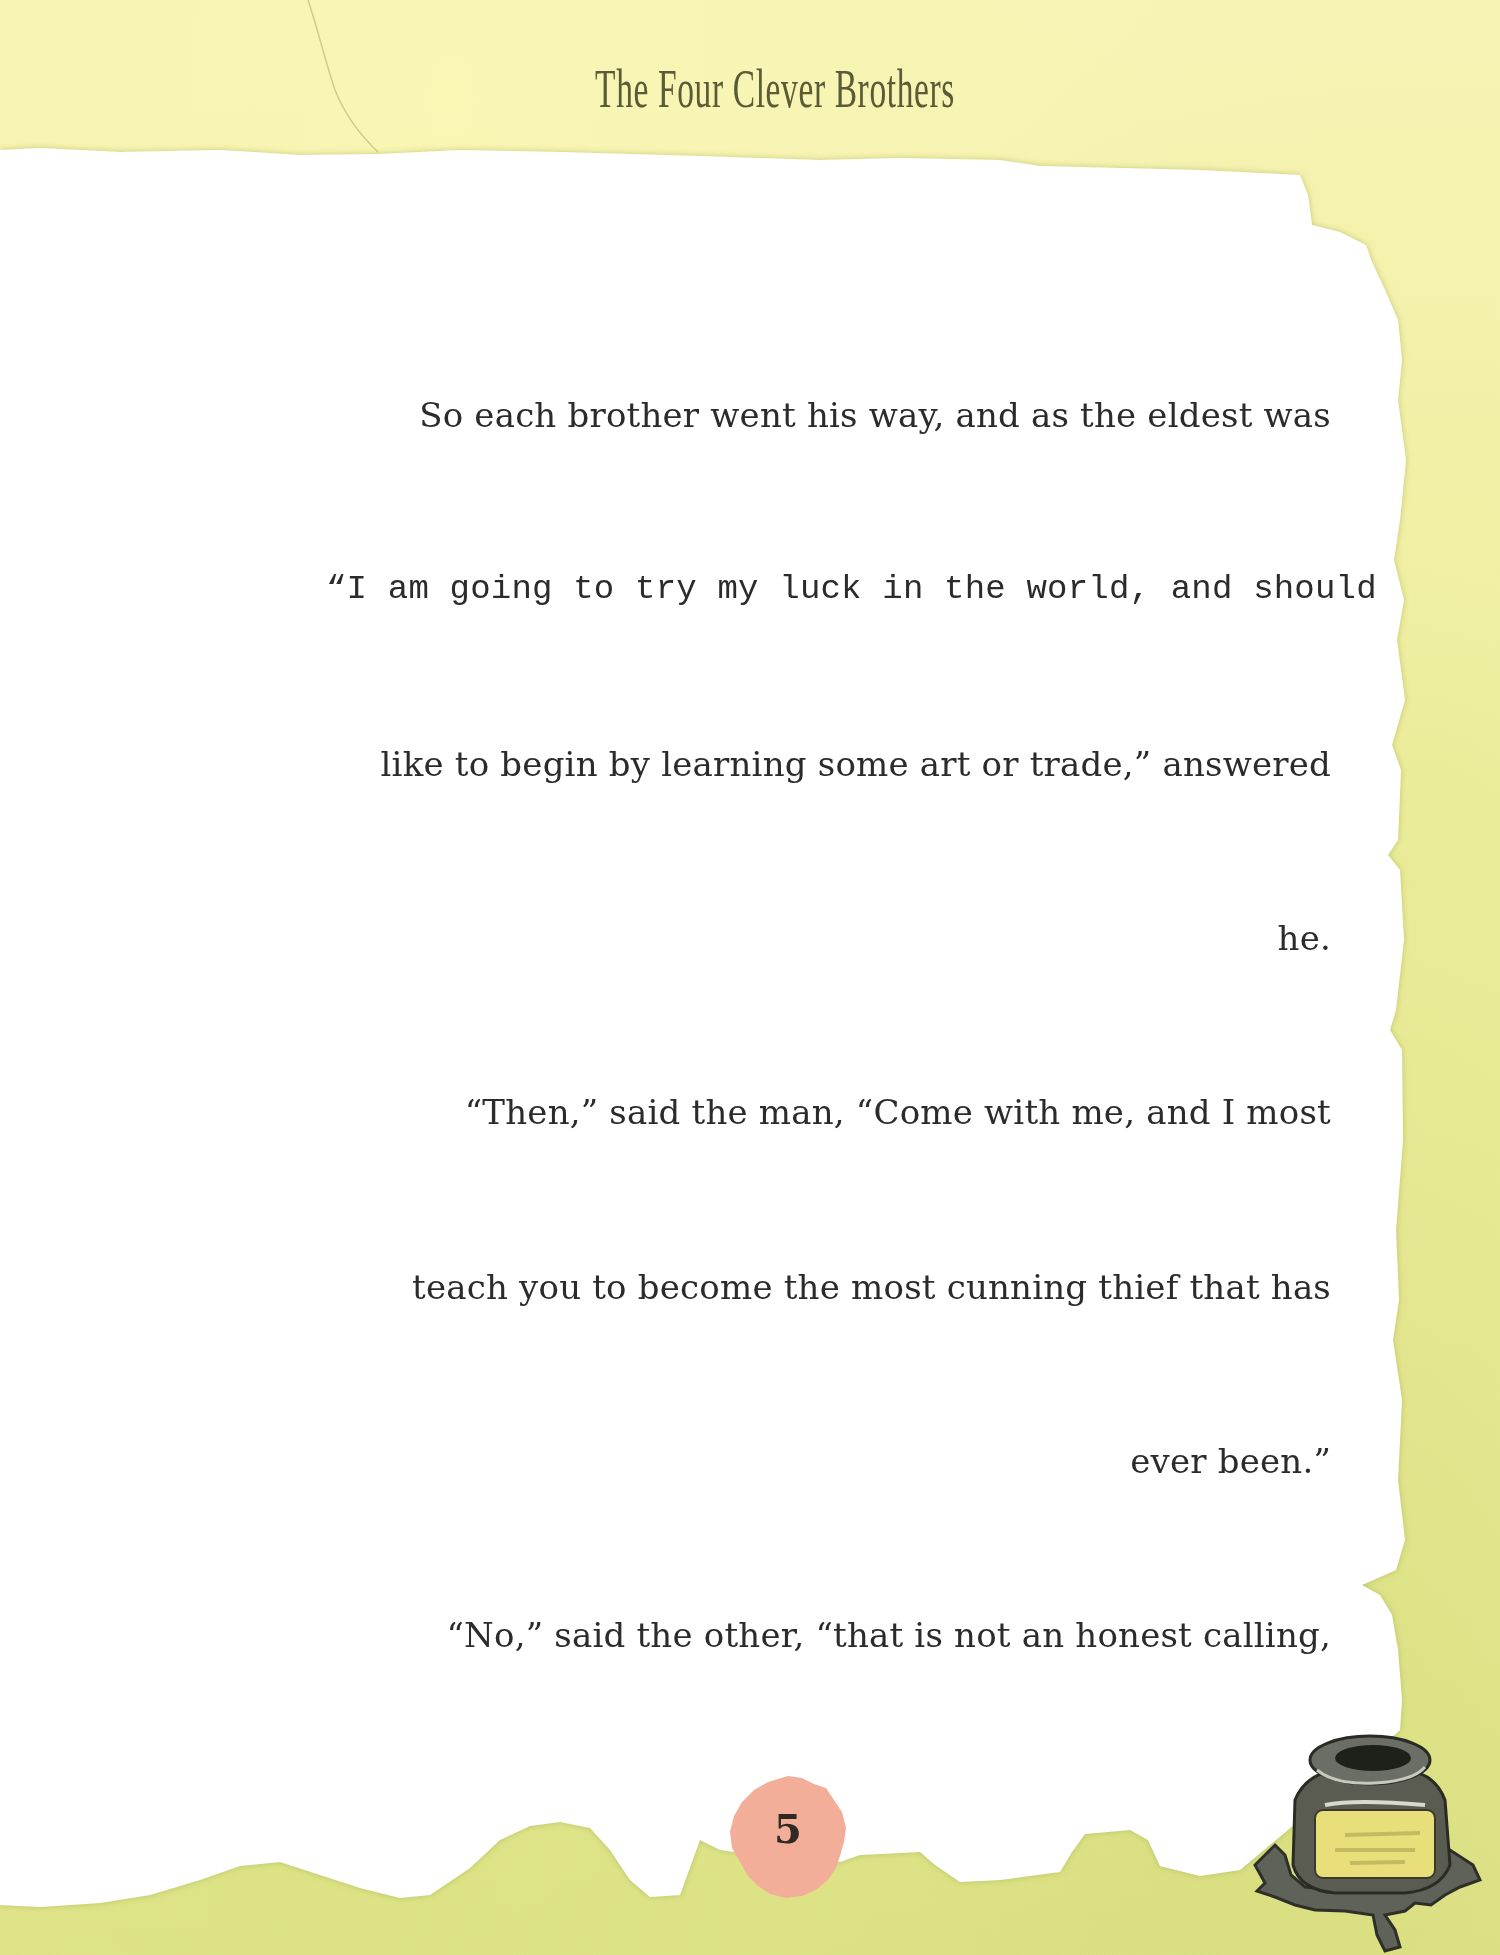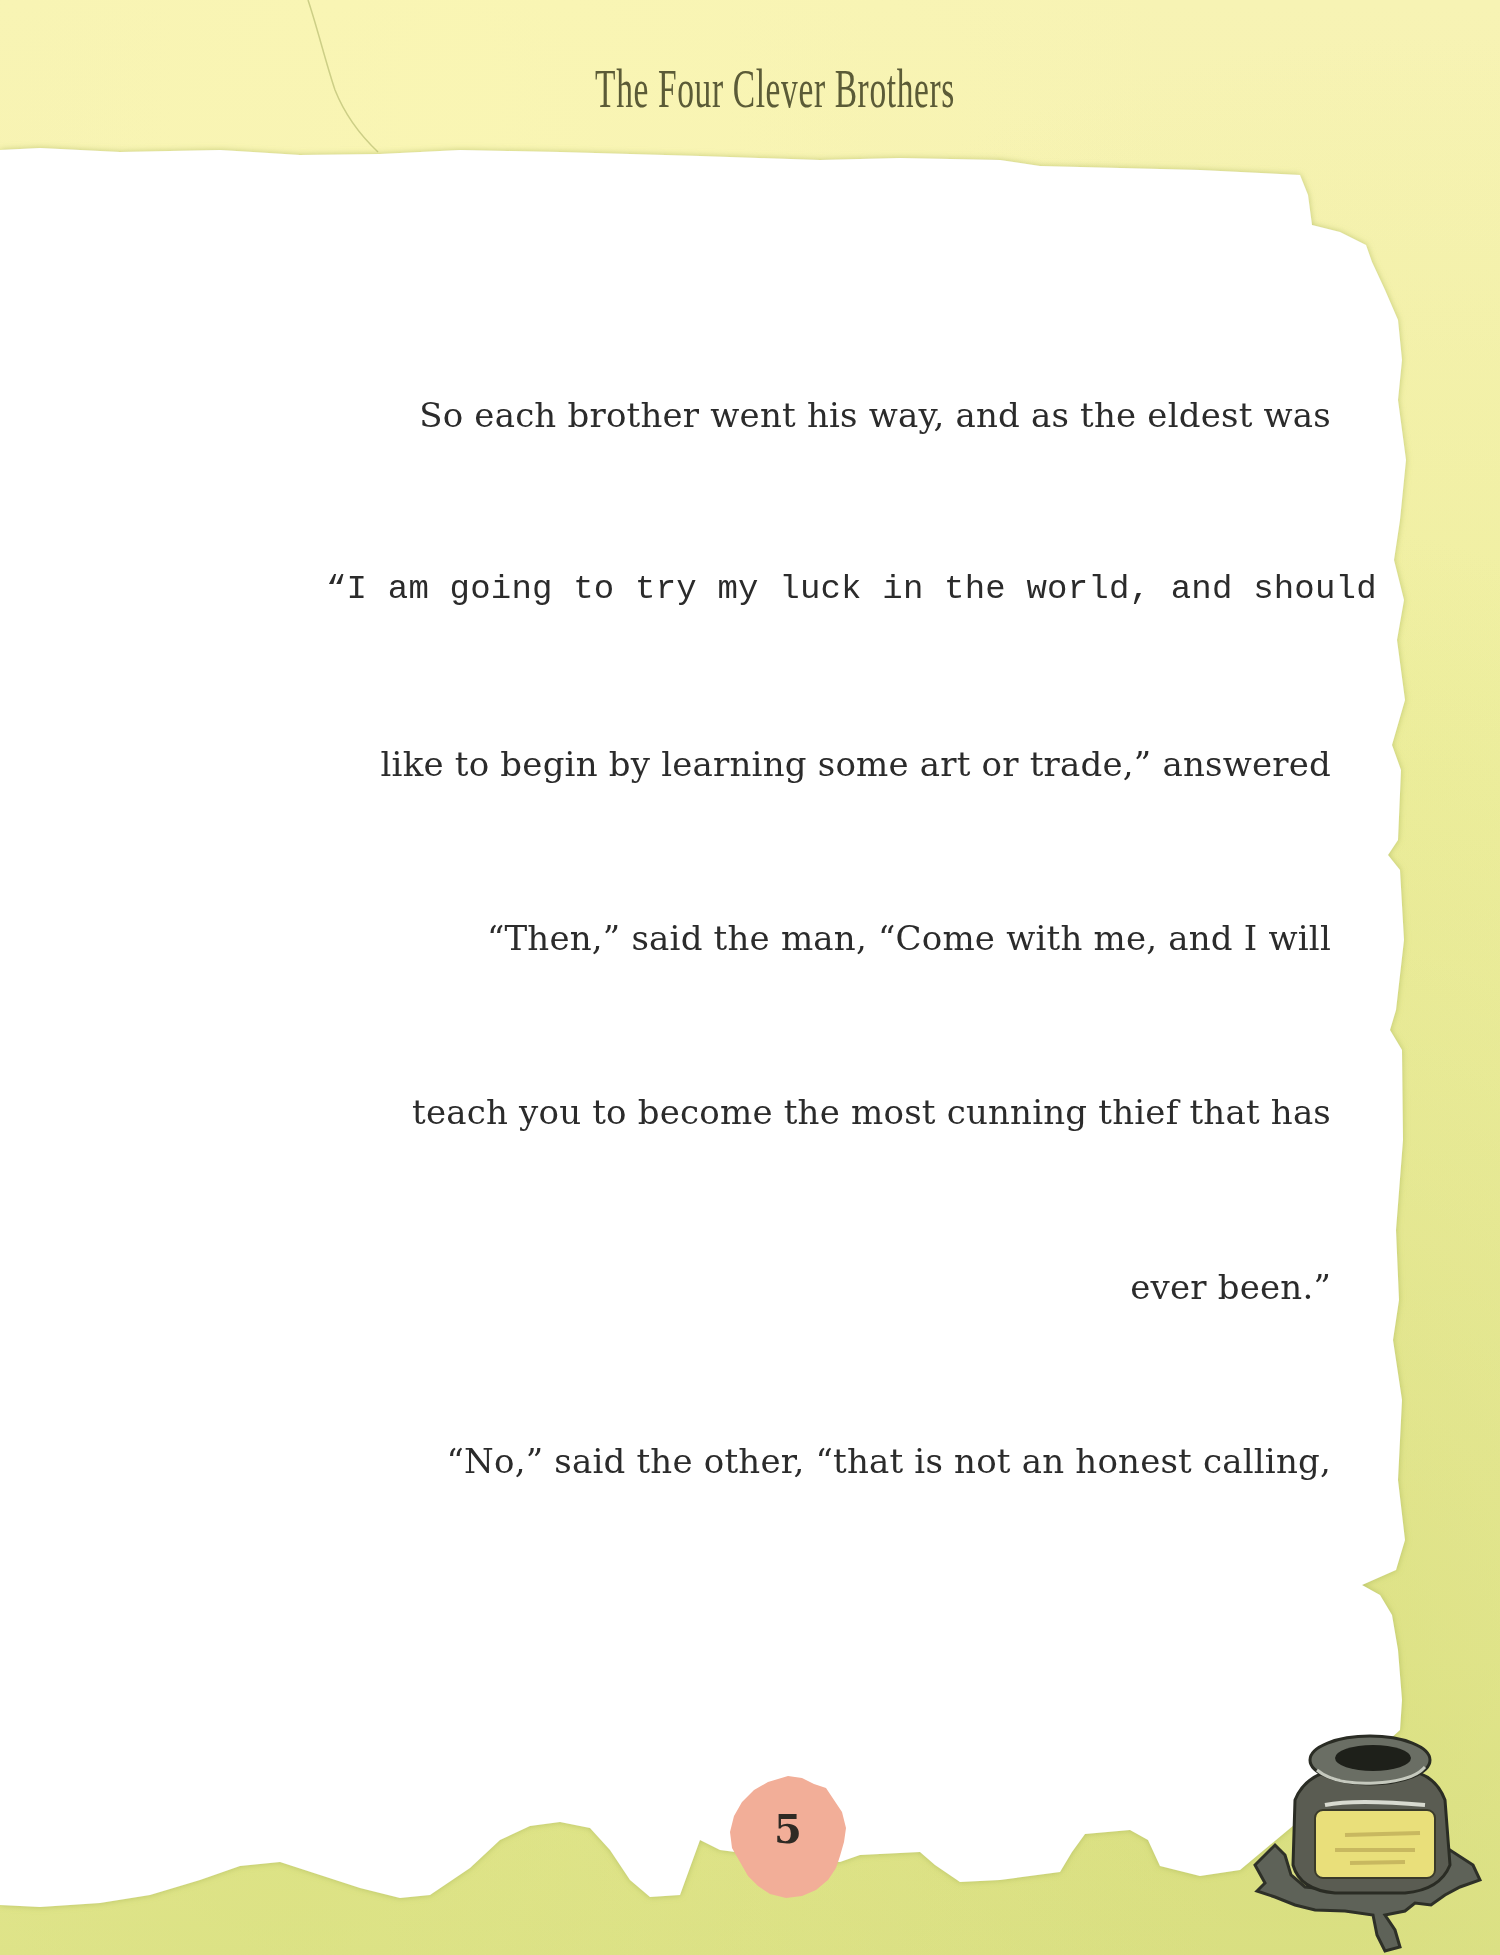--- a/index.html
+++ b/index.html
@@ -78,21 +78,22 @@
     L430 1895 L400 1898 L360 1888 L320 1875 L280 1862 L240 1866 L200 1880 L150 1895
     L100 1903 L40 1907 L0 1905 Z"></path>
 </svg>
 
 <div class="title">The Four Clever Brothers</div>
 
 <div class="body-text">
   <span class="line indent">So each brother went his way, and as the eldest was</span>
   <span class="line indent2">“I am going to try my luck in the world, and should</span>
   <span class="line">like to begin by learning some art or trade,” answered</span>
-  <span class="line indent">“Then,” said the man, “Come with me, and I will</span>
+  <span class="line">he.</span>
+  <span class="line indent">“Then,” said the man, “Come with me, and I most</span>
   <span class="line">teach you to become the most cunning thief that has</span>
   <span class="line">ever been.”</span>
   <span class="line indent">“No,” said the other, “that is not an honest calling,</span>
   
   
   
   
   
   
   

